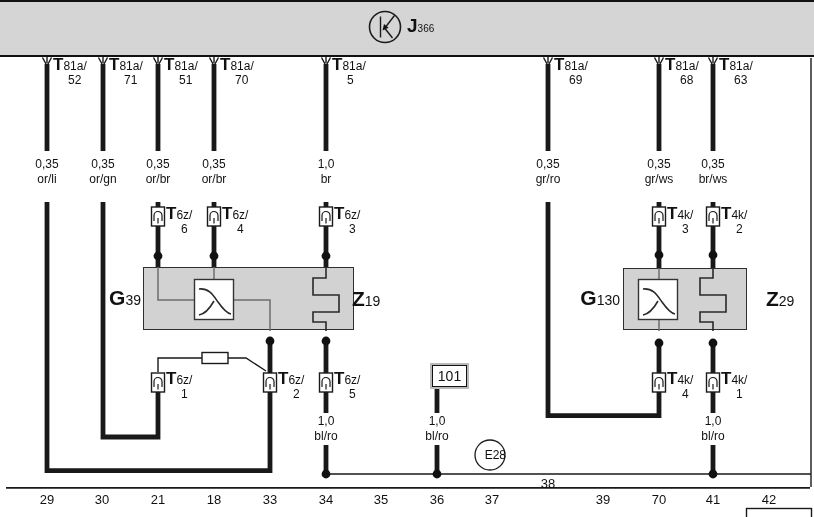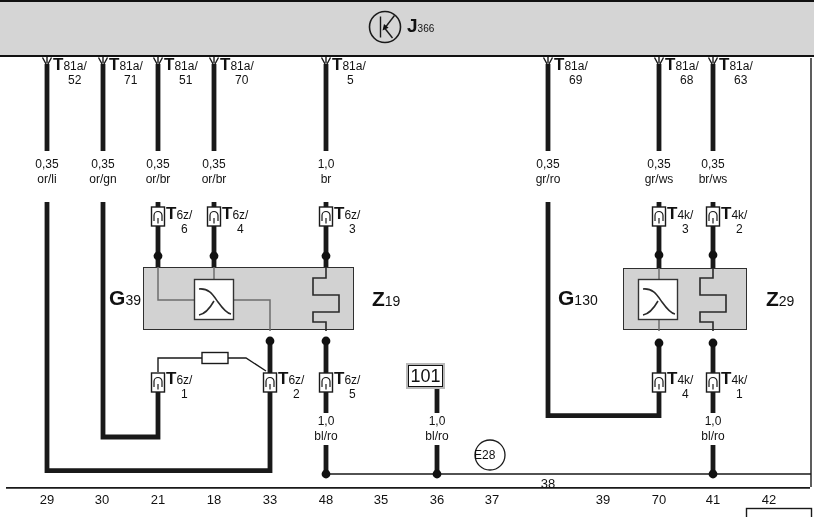--- a/index.html
+++ b/index.html
@@ -27,24 +27,24 @@
   .ms{font-size:12px;}
   .pin{font-size:12px;line-height:13px;padding-left:15px;}
   .gauge{z-index:6;width:54px;height:45px;text-align:center;font-size:12px;
          line-height:15px;padding-top:6px;background:#fff;}
   .supply{z-index:6;width:54px;height:31px;text-align:center;font-size:12px;
           line-height:14.5px;padding-top:1px;background:#fff;}
   .comp{z-index:6;white-space:nowrap;}
   .cb{font-weight:bold;font-size:21px;}
   .cs{font-size:14px;}
   .track{z-index:6;width:30px;text-align:center;font-size:13px;}
-  #junc101{left:408px;top:365px;width:33px;height:20px;background:#fff;
+  #junc101{left:432px;top:365px;width:33px;height:20px;background:#fff;
            border:1.5px solid #111;outline:2px solid #b9b9b9;z-index:5;
-           text-align:center;font-size:18px;line-height:20px;}
-  #e28{left:474px;top:448px;width:32px;text-align:left;font-size:12px;z-index:6;}
+           text-align:center;font-size:14px;line-height:20px;}
+  #e28{left:474px;top:448px;width:32px;text-align:right;font-size:12px;z-index:6;}
   #j366{left:407px;top:15px;z-index:6;}
   .jb{font-weight:bold;font-size:19px;}
   .js{font-size:10px;}
 </style>
 </head>
 <body>
 
 <div id="stage">
 
   <div class="abs" id="band"></div>
@@ -280,33 +280,33 @@
   <div class="abs supply" style="left:410px;top:413px">
       <div>1,0</div>
       <div>bl/ro</div>
     </div>
   <div class="abs supply" style="left:686px;top:413px">
       <div>1,0</div>
       <div>bl/ro</div>
     </div>
 
   <div class="abs comp" style="left:86px;width:55px;top:286px;text-align:right"><span class="cb">G</span><span class="cs">39</span></div>
-  <div class="abs comp" style="left:372px;top:287px"><span class="cb">Z</span><span class="cs">19</span></div>
-  <div class="abs comp" style="left:558px;width:62px;top:286px;text-align:left"><span class="cb">G</span><span class="cs">130</span></div>
+  <div class="abs comp" style="left:352px;top:287px"><span class="cb">Z</span><span class="cs">19</span></div>
+  <div class="abs comp" style="left:558px;width:62px;top:286px;text-align:right"><span class="cb">G</span><span class="cs">130</span></div>
   <div class="abs comp" style="left:766px;top:287px"><span class="cb">Z</span><span class="cs">29</span></div>
 
   <div class="abs" id="junc101">101</div>
   <div class="abs" id="e28">E28</div>
 
   <div class="abs track" style="left:32px;top:492px">29</div>
   <div class="abs track" style="left:87px;top:492px">30</div>
   <div class="abs track" style="left:143px;top:492px">21</div>
   <div class="abs track" style="left:199px;top:492px">18</div>
   <div class="abs track" style="left:255px;top:492px">33</div>
-  <div class="abs track" style="left:311px;top:492px">48</div>
+  <div class="abs track" style="left:311px;top:492px">34</div>
   <div class="abs track" style="left:366px;top:492px">35</div>
   <div class="abs track" style="left:422px;top:492px">36</div>
   <div class="abs track" style="left:477px;top:492px">37</div>
   <div class="abs track" style="left:533px;top:476px">38</div>
   <div class="abs track" style="left:588px;top:492px">39</div>
   <div class="abs track" style="left:644px;top:492px">70</div>
   <div class="abs track" style="left:698px;top:492px">41</div>
   <div class="abs track" style="left:754px;top:492px">42</div>
 
 </div>

